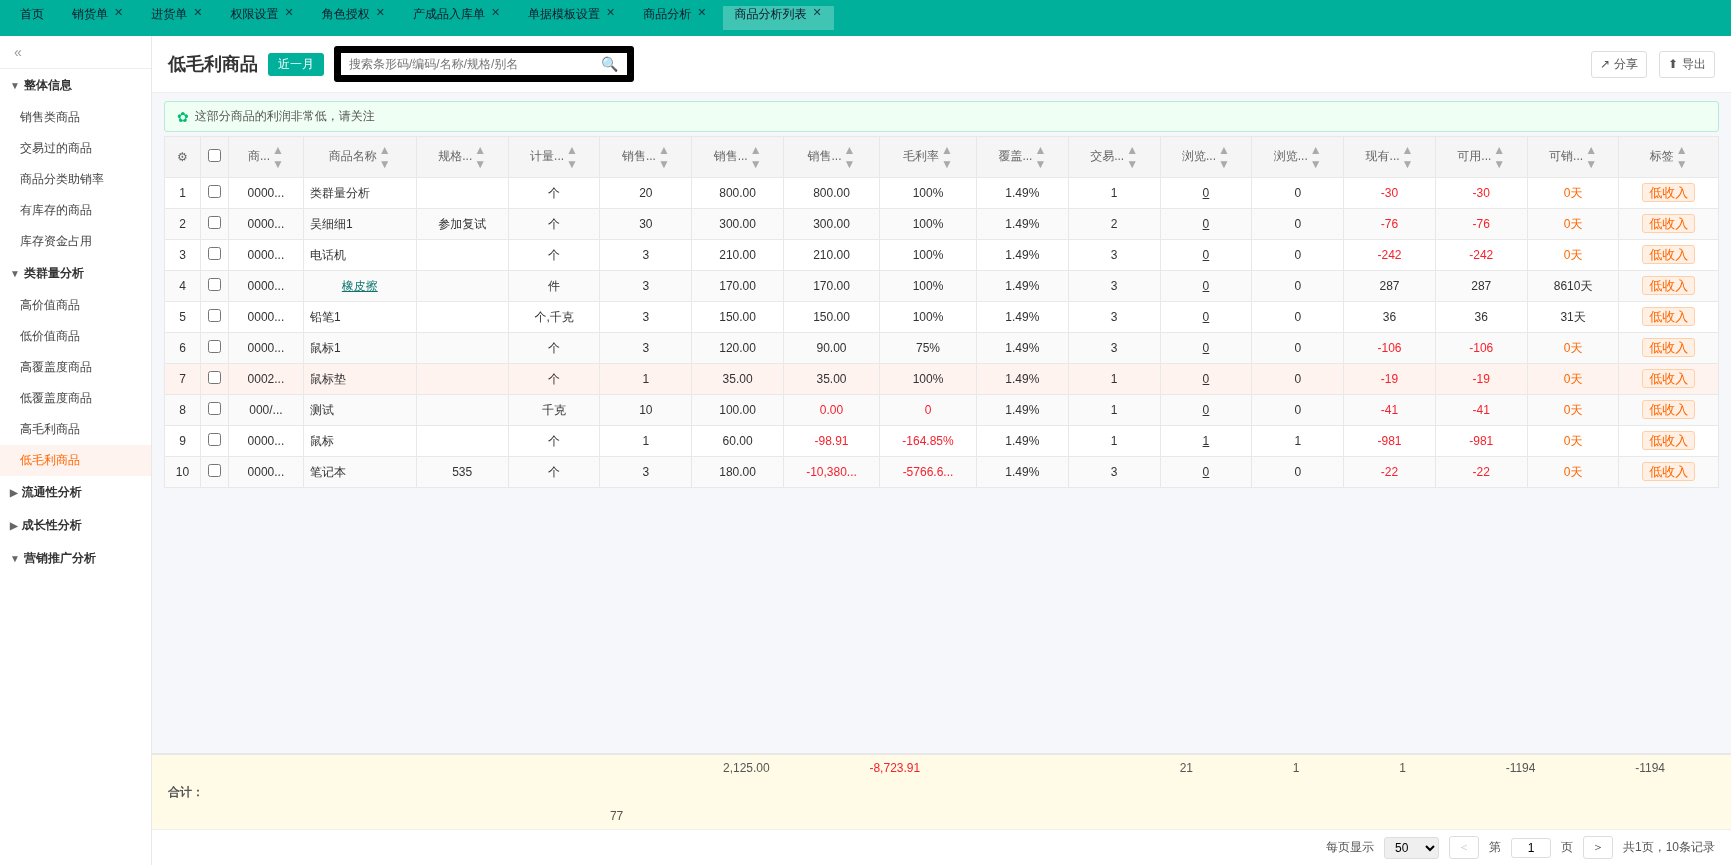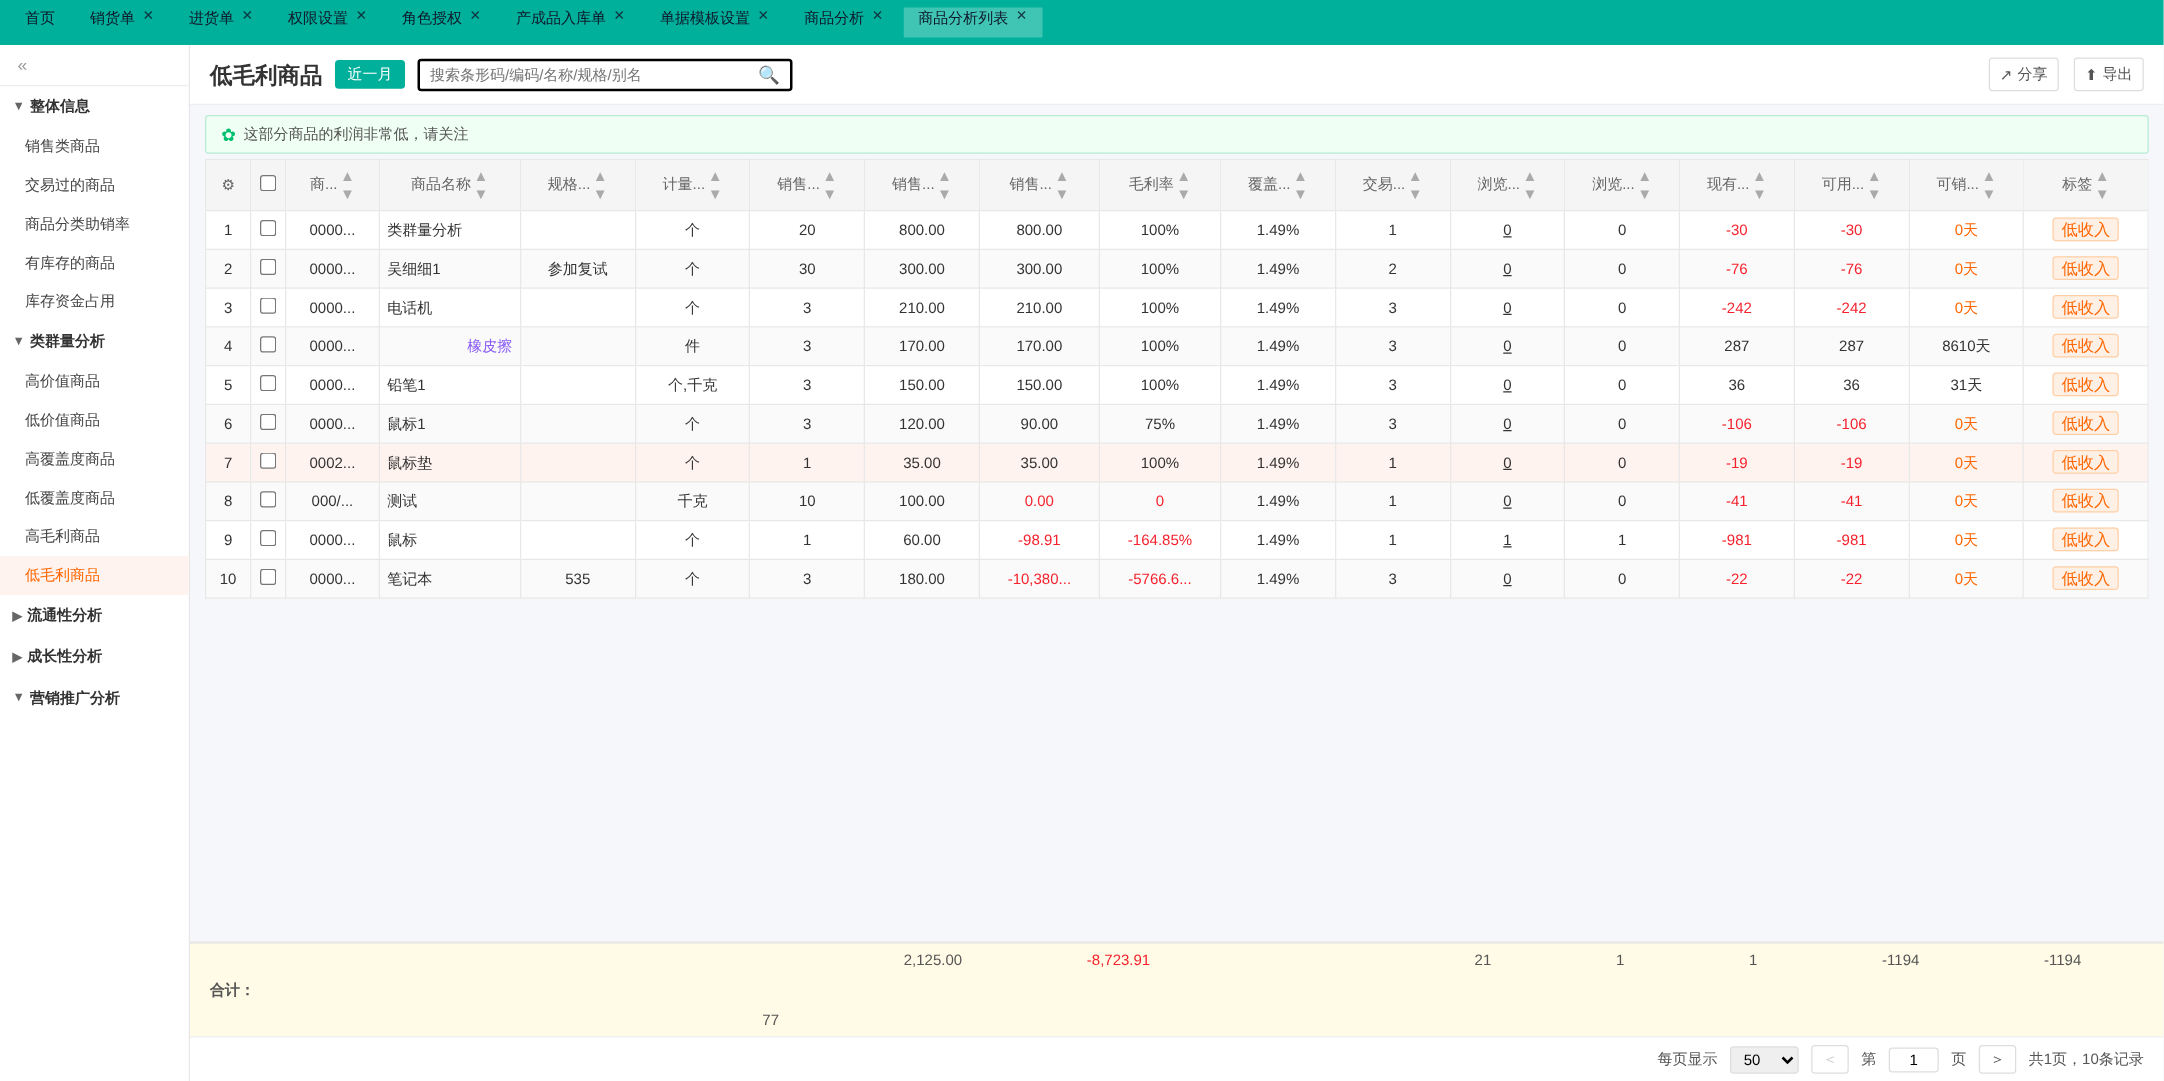--- a/index.html
+++ b/index.html
@@ -86,21 +86,21 @@
       color: #fff;
       border: none;
       border-radius: 3px;
       padding: 3px 10px;
       cursor: pointer;
       font-size: 12px;
     }
     .search-box {
       display: flex;
       align-items: center;
-      border: 2px solid #000000;
+      border: 7px solid #000000;
       border-radius: 3px;
       padding: 3px 8px;
       background: #fff;
       flex: 1;
       max-width: 300px;
     }
     .search-box input {
       border: none;
       outline: none;
       font-size: 12px;
@@ -524,21 +524,21 @@
     <td>0</td>
     <td style="color:#f5222d;">-242</td>
     <td style="color:#f5222d;">-242</td>
     <td class="orange-text">0天</td>
     <td><span class="tag-badge">低收入</span></td>
   </tr>
             <tr>
     <td>4</td>
     <td class="checkbox-cell"><input type="checkbox" style=""></td>
     <td>0000...</td>
-    <td style="text-align:right; cursor:pointer; color:#8b5cf6;">橡皮擦</td>
+    <td style="text-align:center; cursor:pointer; color:#0f766e;text-decoration:underline;">橡皮擦</td>
     <td></td>
     <td>件</td>
     <td>3</td>
     <td>170.00</td>
     <td style="">170.00</td>
     <td style="">100%</td>
     <td>1.49%</td>
     <td>3</td>
     <td><span class="link-underline">0</span></td>
     <td>0</td>

